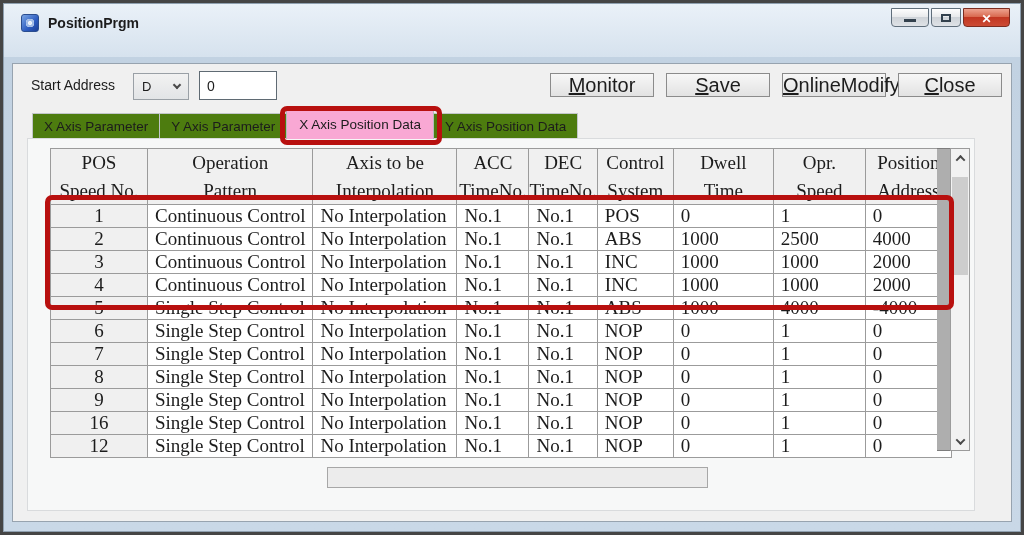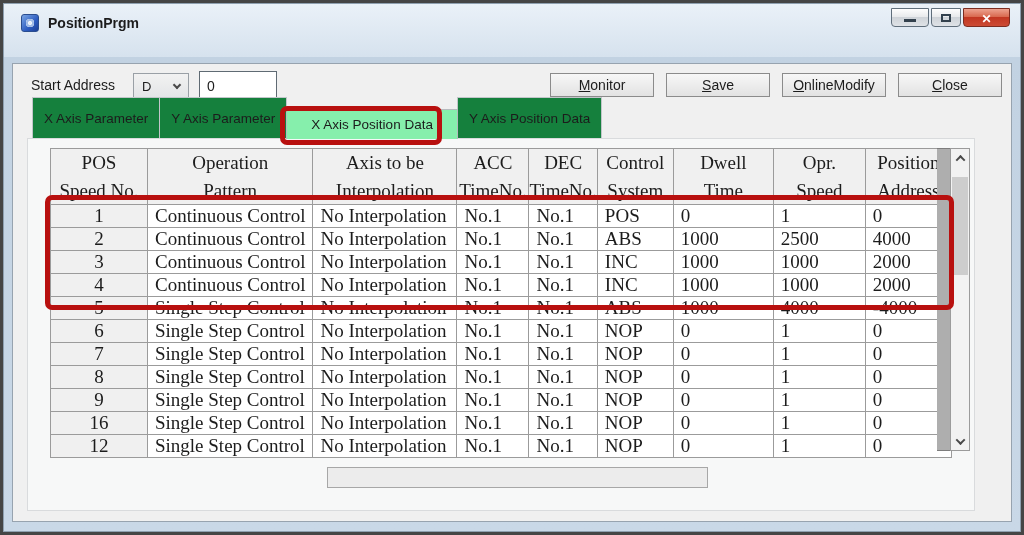--- a/index.html
+++ b/index.html
@@ -39,29 +39,29 @@
            font-size:13px; color:#1c1c1c; display:flex; align-items:center; }
   .combo .val { padding-left:8px; flex:1; }
   .combo .chev-dn { margin-right:8px; }
   .txt-input { position:absolute; left:186px; top:7px; width:78px; height:29px;
            border:1px solid #5f6a73; background:#fff; font-size:14px;
            font-family:"Liberation Sans", sans-serif; padding:0 7px; color:#1c1c1c; }
   .toolbar-buttons { position:absolute; left:537px; top:9px; width:452px; display:flex;
            justify-content:space-between; }
   .tb-btn { width:104px; height:24px; border:1px solid #8b8b8b;
            background:linear-gradient(180deg,#f7f7f7,#e2e2e2);
-           font-family:"Liberation Sans", sans-serif; font-size:14px; color:#1c1c1c; }
+           font-family:"Liberation Sans", sans-serif; font-size:20px; color:#1c1c1c; }
   .tb-btn .key { text-decoration:underline; }
 
   
   .tab-strip { position:absolute; left:19px; top:46px; height:29px; display:flex; align-items:flex-end; }
-  .tab { height:42px; line-height:25px; padding:8px 11px; font-size:13.5px; color:#1c1c1c;
-         background:#15803d; border:1px solid #c2c6ca; border-bottom:none; margin-right:-1px; }
-  .tab.active { height:30px; line-height:29px; background:#86efac; position:relative; z-index:3;
-         border-color:#b6babe; padding:0 24px;text-align:center; }
+  .tab { height:26px; line-height:25px; padding:0 11px; font-size:13.5px; color:#1c1c1c;
+         background:#4d7c0f; border:1px solid #c2c6ca; border-bottom:none; margin-right:-1px; }
+  .tab.active { height:30px; line-height:29px; background:#f9a8d4; position:relative; z-index:3;
+         border-color:#b6babe; padding:0 12px;text-align:center; }
 
   .tab-page { position:absolute; left:14px; top:74px; width:948px; height:373px;
          background:#f7f8f8; border:1px solid #d9dbdd; }
 
   
   .grid { position:absolute; left:37px; top:84px; border-collapse:collapse; table-layout:fixed;
           background:#fff; border:1px solid #7d7d7d; font-size:19px; color:#1c1c1c;font-family:Liberation Serif, serif; }
   .grid col:nth-child(1){width:97px;}  .grid col:nth-child(2){width:156px;}
   .grid col:nth-child(3){width:144px;} .grid col:nth-child(4){width:72px;}
   .grid col:nth-child(5){width:64px;}  .grid col:nth-child(6){width:76px;}

